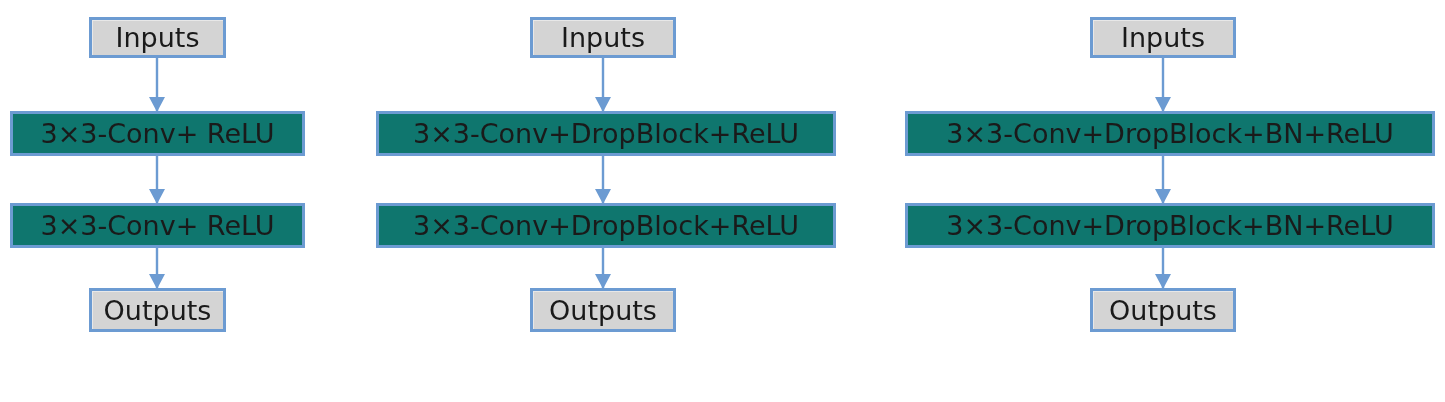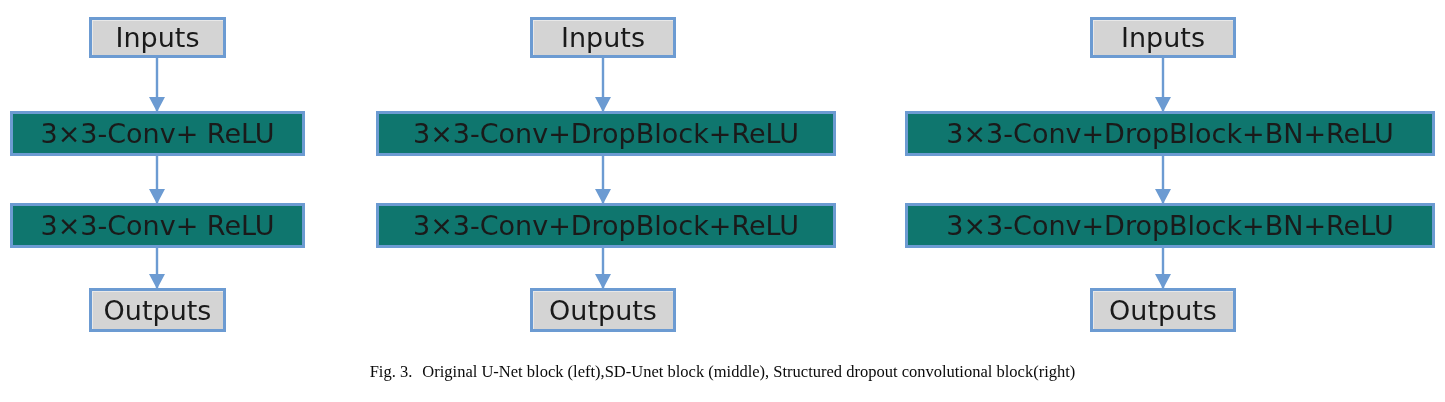--- a/index.html
+++ b/index.html
@@ -118,17 +118,14 @@
       <polygon points="595,97 611,97 603,112"></polygon>
       <polygon points="595,189 611,189 603,204"></polygon>
       <polygon points="595,274 611,274 603,289"></polygon>
 
       <polygon points="1155,97 1171,97 1163,112"></polygon>
       <polygon points="1155,189 1171,189 1163,204"></polygon>
       <polygon points="1155,274 1171,274 1163,289"></polygon>
     </g>
   </svg>
 
-  <div class="caption">
-    <span class="lead">Fig. 3.</span><span>Original U-Net block (left),SD-Unet block (middle), Structured dropout convolutional block(right)</span>
-  </div>
 
 </div>
 
 </body></html>

